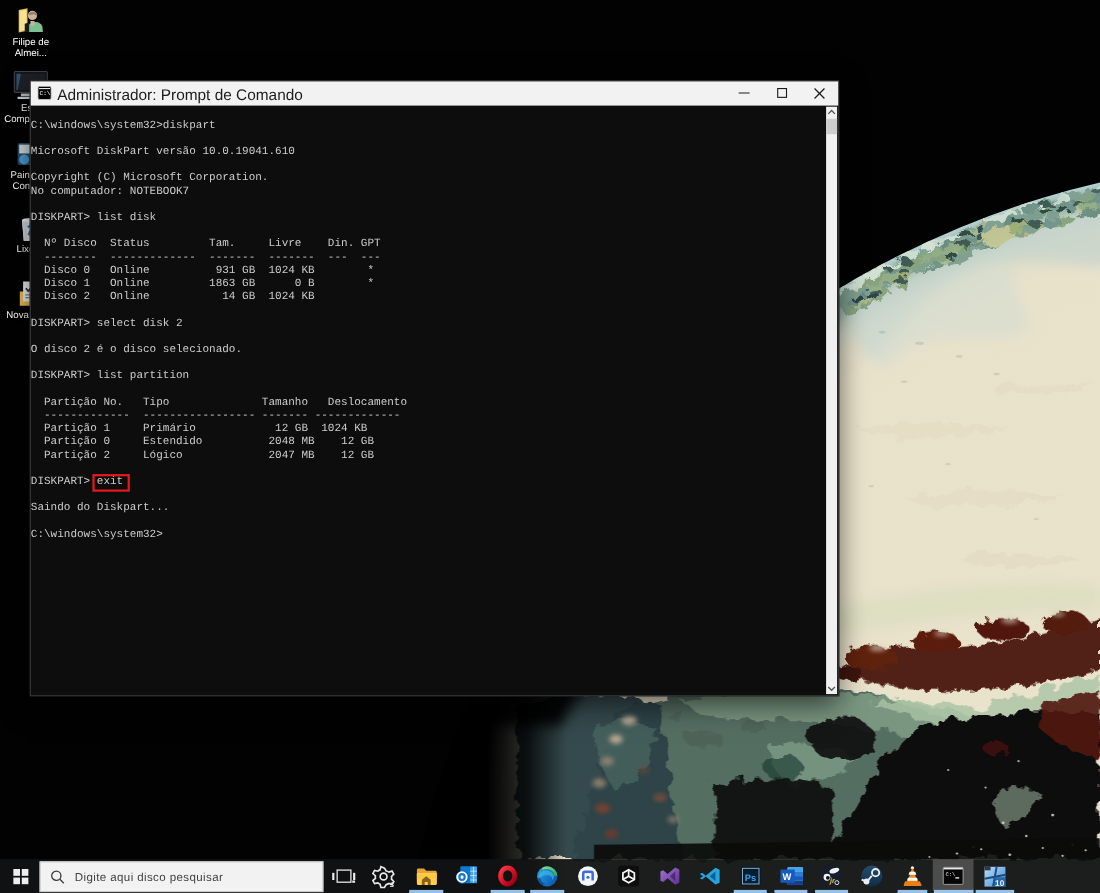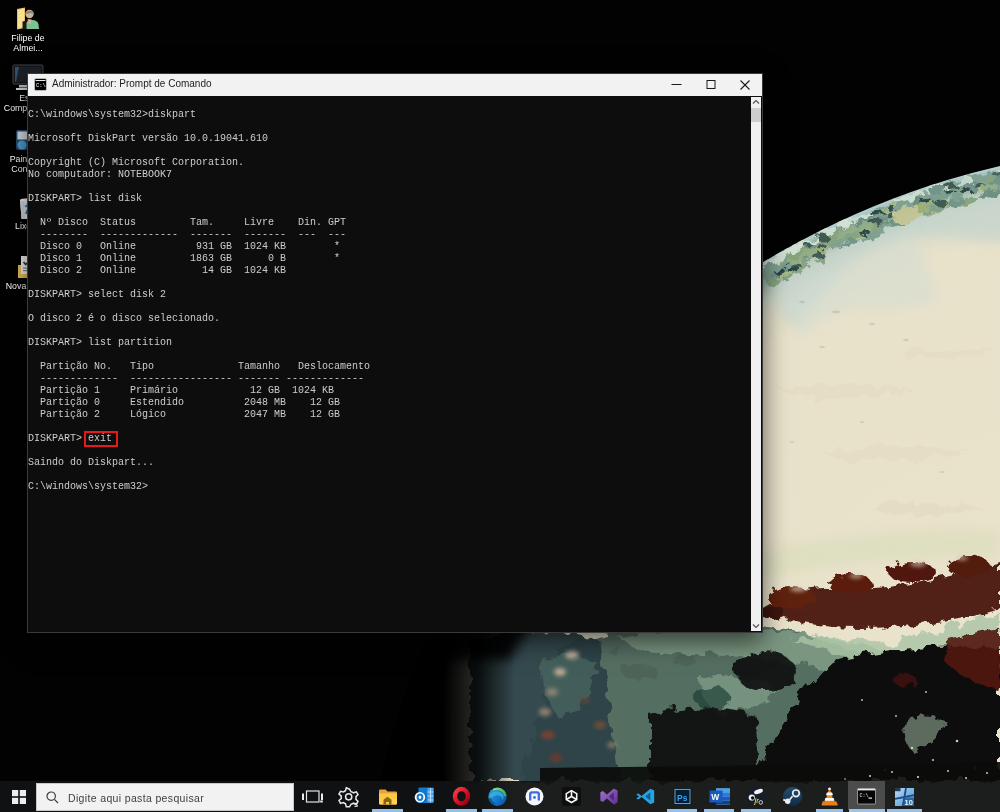--- a/index.html
+++ b/index.html
@@ -1,20 +1,20 @@
 <!DOCTYPE html>
 <html><head><meta charset="utf-8">
 <style>
 html,body{margin:0;padding:0;width:1000px;height:812px;overflow:hidden;background:#000;}
 *{box-sizing:border-box;}
 #wall{position:absolute;left:0;top:0;}
 .dico{position:absolute;width:76px;text-align:center;color:#fff;font-family:"Liberation Sans",sans-serif;font-size:8.8px;line-height:9.8px;text-shadow:0 1px 2px #000,1px 1px 2px #000;}
 #console{position:absolute;left:27px;top:73px;width:736px;height:560px;background:#0d0d0d;border:1px solid #3a3a3a;box-shadow:0 8px 24px rgba(0,0,0,0.6);}
 #tbar{position:absolute;left:0;top:0;right:0;height:22px;background:#f2f2f2;}
-#ttext{position:absolute;left:24px;top:4px;font-family:"Liberation Sans",sans-serif;font-size:10px;color:#1c1c1c;text-align:center;}
+#ttext{position:absolute;left:24px;top:4px;font-family:"Liberation Sans",sans-serif;font-size:14px;color:#1c1c1c;text-align:center;}
 #cpre{position:absolute;left:0;top:35px;margin:0;font-family:Liberation Mono, monospace;font-size:10px;line-height:12px;color:#cccccc;letter-spacing:0;}
 #redbox{position:absolute;left:56px;top:357px;width:34px;height:16px;border:2px solid #e8191c;}
 #sbar{position:absolute;right:1px;top:23px;width:10px;bottom:1px;background:#f0f0f0;}
 #sthumb{position:absolute;left:0;top:11px;width:10px;height:14px;background:#cdcdcd;}
 #taskbar{position:absolute;left:0;top:781px;width:1000px;height:31px;background:rgba(17,18,19,0.95);}
 #search{position:absolute;left:36px;top:1.5px;width:258px;height:28.5px;background:#f2f2f2;border:1px solid #c8c8c8;}
 #stext{position:absolute;left:31px;top:8px;font-family:"Liberation Sans",sans-serif;font-size:10.5px;letter-spacing:0.35px;color:#414141;}
 .tico{position:absolute;top:0;width:37px;height:31px;}
 .ul{position:absolute;top:28px;height:3px;background:#95c1e8;}
 </style></head>
@@ -400,21 +400,21 @@
   <rect x="0" y="0" width="6.2" height="6.2" fill="#eeeeee"></rect>
   <rect x="7.8" y="0" width="6.2" height="6.2" fill="#eeeeee"></rect>
   <rect x="0" y="7.8" width="6.2" height="6.2" fill="#eeeeee"></rect>
   <rect x="7.8" y="7.8" width="6.2" height="6.2" fill="#eeeeee"></rect>
  </svg>
  <div id="search">
   <svg width="13" height="13" viewBox="0 0 13 13" style="position:absolute;left:9px;top:7px;">
    <circle cx="5.2" cy="5.2" r="4.2" fill="none" stroke="#3c3c3c" stroke-width="1.2"></circle>
    <line x1="8.4" y1="8.4" x2="12" y2="12" stroke="#3c3c3c" stroke-width="1.2"></line>
   </svg>
-  <span id="stext">Digite aqui pasta pesquisar</span>
+  <span id="stext">Digite aqui disco pesquisar</span>
  </div>
  <svg class="tico" style="left:294px;" viewBox="0 0 37 31">
   <rect x="12.5" y="10" width="12.5" height="11" fill="none" stroke="#e4e4e4" stroke-width="1.2"></rect>
   <rect x="8" y="12.5" width="2" height="6.5" fill="#ececec"></rect>
   <rect x="27" y="12.5" width="2" height="6.5" fill="#ececec"></rect>
   <rect x="26.2" y="19.5" width="2.6" height="2" fill="#ececec"></rect>
  </svg>
  <svg class="tico" style="left:330.5px;" viewBox="0 0 37 31">
   <g fill="#e8e8e8">
    <path d="M18.5 8.2 l1.6 2.6 a6 6 0 0 1 2.4 1 l2.9-0.9 1.6 2.7 -2.1 2.2 a6 6 0 0 1 0 2.4 l2.1 2.2 -1.6 2.7 -2.9-0.9 a6 6 0 0 1 -2.4 1 l-1.6 2.6 -3.2 0 -0.8-3 a6 6 0 0 1 -2-1.2 l-3 0.7 -1.5-2.8 2.3-2a6 6 0 0 1 0-2.4 l-2.3-2 1.5-2.8 3 0.7 a6 6 0 0 1 2-1.2 l0.8-3 Z" fill="none" stroke="#e8e8e8" stroke-width="1.5"></path>

